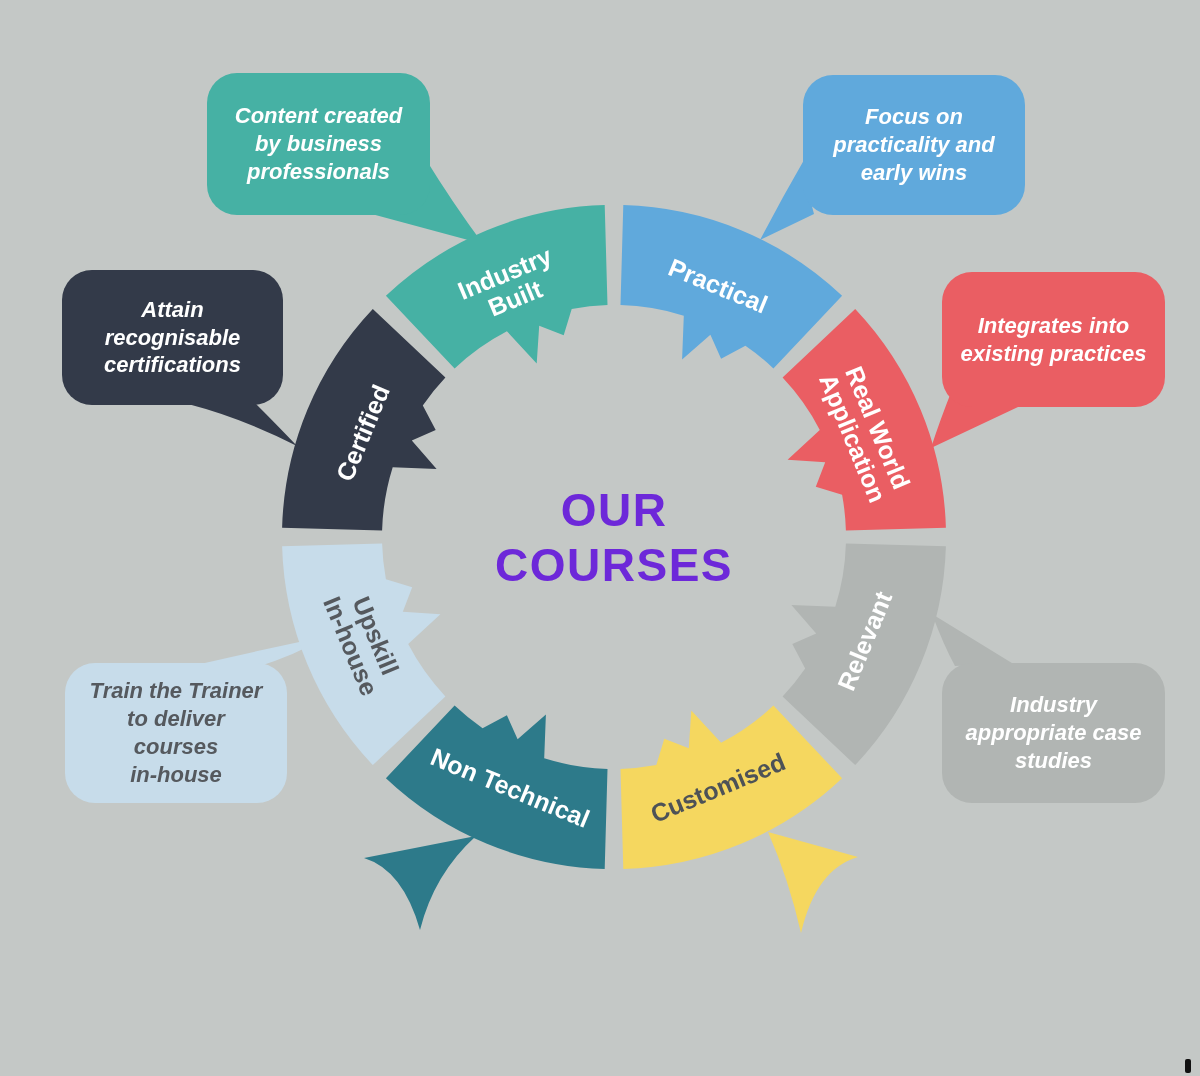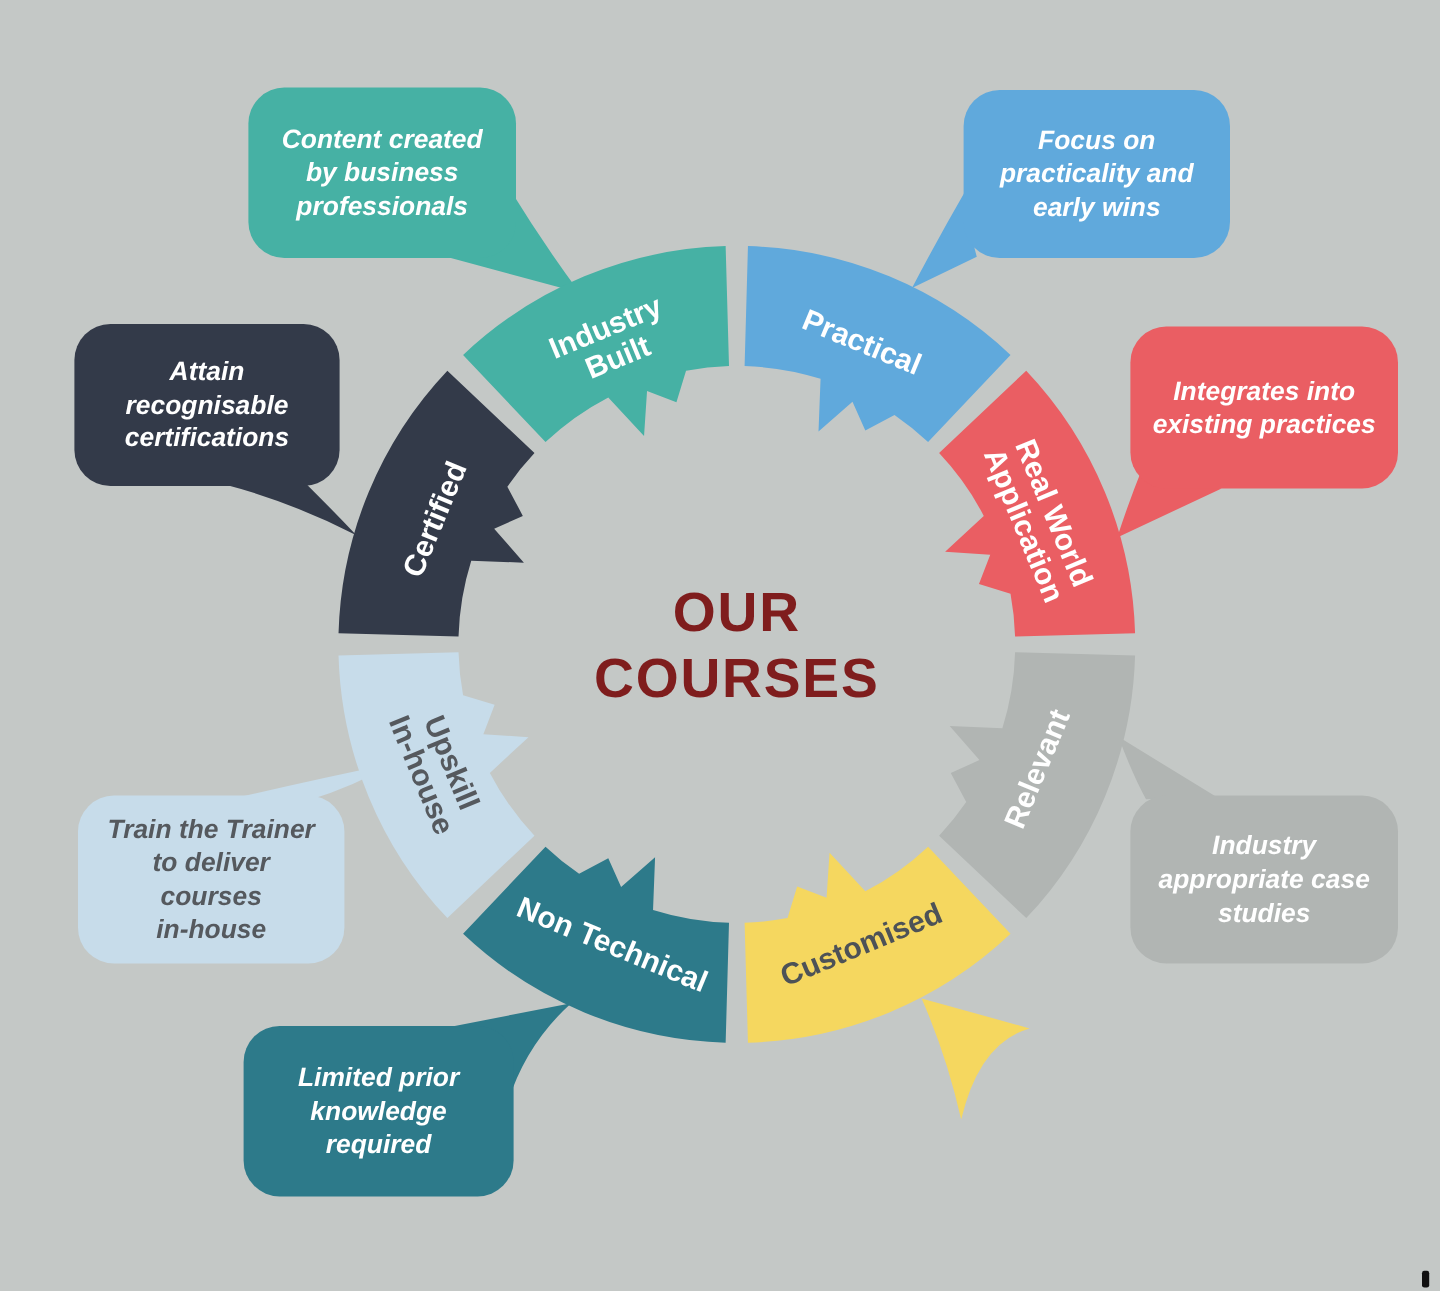--- a/index.html
+++ b/index.html
@@ -88,25 +88,20 @@
   <div class="bubble b0" style="background: rgb(96, 169, 220); color: rgb(255, 255, 255);">
     <span>Focus on
 practicality and
 early wins</span>
   </div>
   <div class="bubble b2" style="background: rgb(177, 181, 179); color: rgb(255, 255, 255);">
     <span>Industry
 appropriate case
 studies</span>
   </div>
-  <div class="bubble b4" style="background: rgb(45, 122, 138); color: rgb(255, 255, 255);">
-    <span>Limited prior
-knowledge
-required</span>
-  </div>
   <div class="bubble b6" style="background: rgb(51, 58, 73); color: rgb(255, 255, 255);">
     <span>Attain
 recognisable
 certifications</span>
   </div>
   <div class="bubble b5" style="background: rgb(199, 220, 234); color: rgb(85, 89, 94);">
     <span>Train the Trainer
 to deliver
 courses
 in-house</span>
@@ -122,17 +117,17 @@
 Application</div>
   <div class="seg-label l2" style="color: rgb(255, 255, 255);">Relevant</div>
   <div class="seg-label l3" style="color: rgb(77, 82, 87);">Customised</div>
   <div class="seg-label l4" style="color: rgb(255, 255, 255);">Non Technical</div>
   <div class="seg-label l5" style="color: rgb(85, 89, 94);">Upskill
 In-house</div>
   <div class="seg-label l6" style="color: rgb(255, 255, 255);">Certified</div>
   <div class="seg-label l7" style="color: rgb(255, 255, 255);">Industry
 Built</div>
 
-  <div class="center-title" style="color: #7f1d1d;">OUR
+  <div class="center-title" style="color: #6d28d9;">OUR
 COURSES</div>
 
   <div class="stray-mark" style="background: rgb(17, 17, 17);"></div>
 </div>
 
 </body></html>

